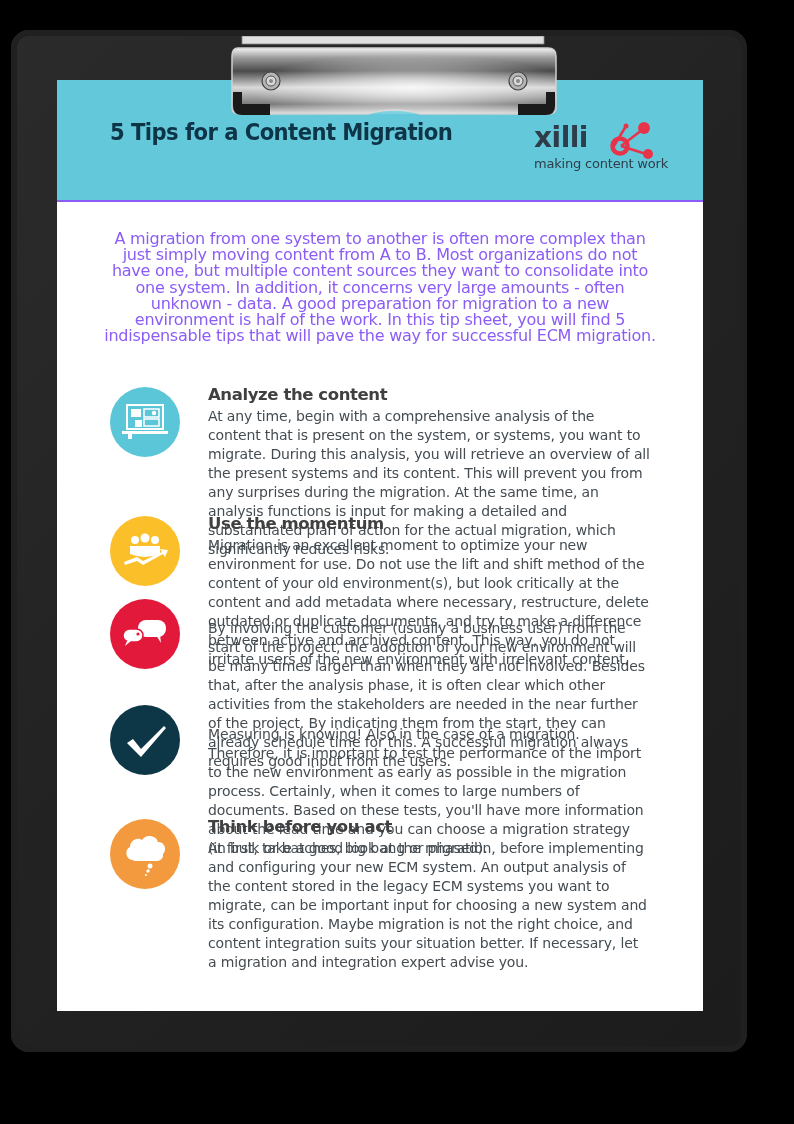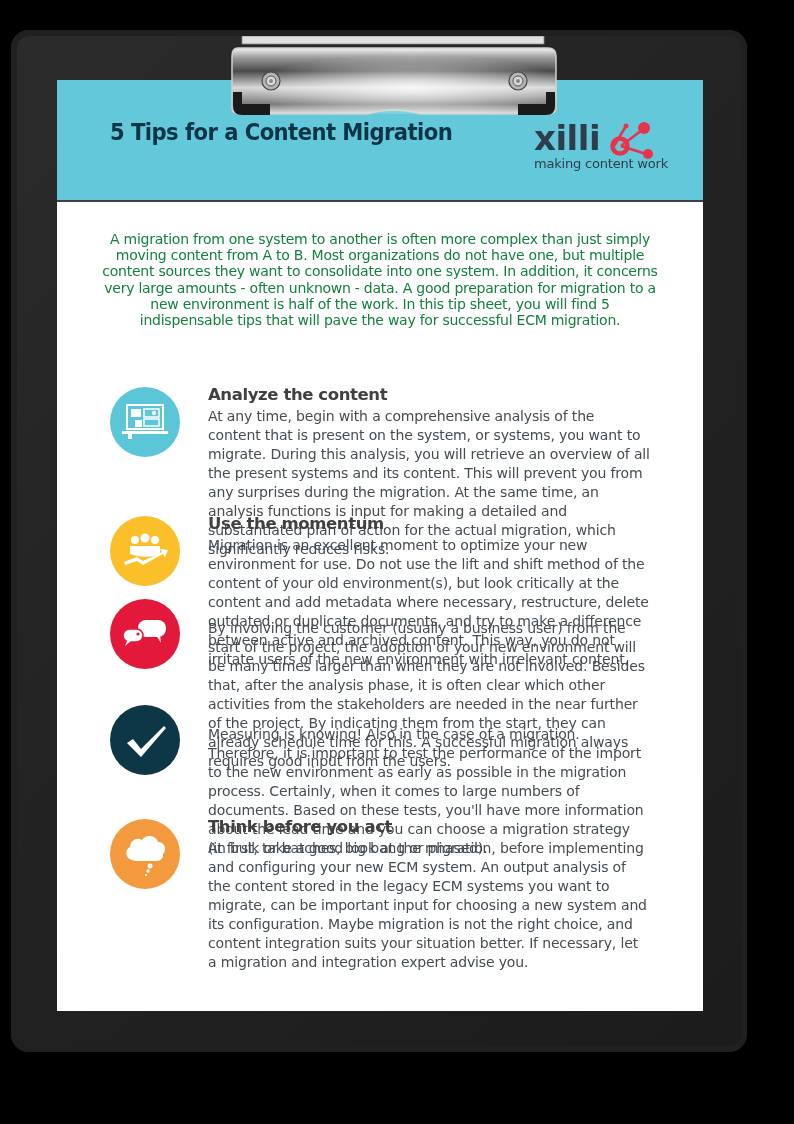--- a/index.html
+++ b/index.html
@@ -14,47 +14,47 @@
     border-radius: 18px;
     box-shadow: inset 0 0 0 6px #202020, 0 6px 14px rgba(0,0,0,0.6);
   }
   .paper {
     position: absolute; left: 57px; top: 80px; width: 646px; height: 931px;
     background: #ffffff;
   }
   .header-band {
     position: absolute; left: 0; top: 0; width: 646px; height: 120px;
     background: #63c8da;
-    border-bottom: 2px solid #404040;
+    border-bottom: 2px solid #8b5cf6;
   }
   .doc-title {
     position: absolute; left: 53px; top: 39px;
     font-family: "DejaVu Sans", sans-serif; font-weight: bold;
     font-size: 22.5px; color: #0e3447; letter-spacing: -0.6px;
     transform: scaleX(0.94); transform-origin: left center;
     white-space: nowrap;
   }
   .logo { position: absolute; left: 477px; top: 38px; width: 120px; height: 56px; }
   .logo-word {
     position: absolute; left: 0; top: 0;
     font-family: "DejaVu Sans", sans-serif; font-weight: bold;
-    font-size: 34px; color: #2f3d4a; letter-spacing: -0.5px; line-height: 40px;
+    font-size: 28px; color: #2f3d4a; letter-spacing: -0.5px; line-height: 40px;
   }
   .logo-mark { position: absolute; left: 70px; top: 2px; width: 50px; height: 40px; }
   .logo-tag {
     position: absolute; left: 0; top: 38px;
     font-size: 13px; color: #2f3d4a; white-space: nowrap; letter-spacing: -0.2px;
   }
 
   .clip { position: absolute; left: 228px; top: 36px; width: 332px; height: 82px; }
 
   .intro {
     position: absolute; left: 45px; top: 151px; width: 556px;
-    text-align: center; font-size: 14px; line-height: 16.2px;
-    color: #15803d; letter-spacing: -0.25px;
+    text-align: center; font-size: 16px; line-height: 16.2px;
+    color: #8b5cf6; letter-spacing: -0.25px;
   }
 
   .tip { position: absolute; left: 53px; width: 560px; height: 100px; }
   .tip-icon {
     position: absolute; left: 0; top: 2px; width: 70px; height: 70px;
     border-radius: 50%;
   }
   .tip-icon svg { position: absolute; left: 0; top: 0; width: 70px; height: 70px; }
   .tip-title {
     position: absolute; left: 98px; top: 0;

